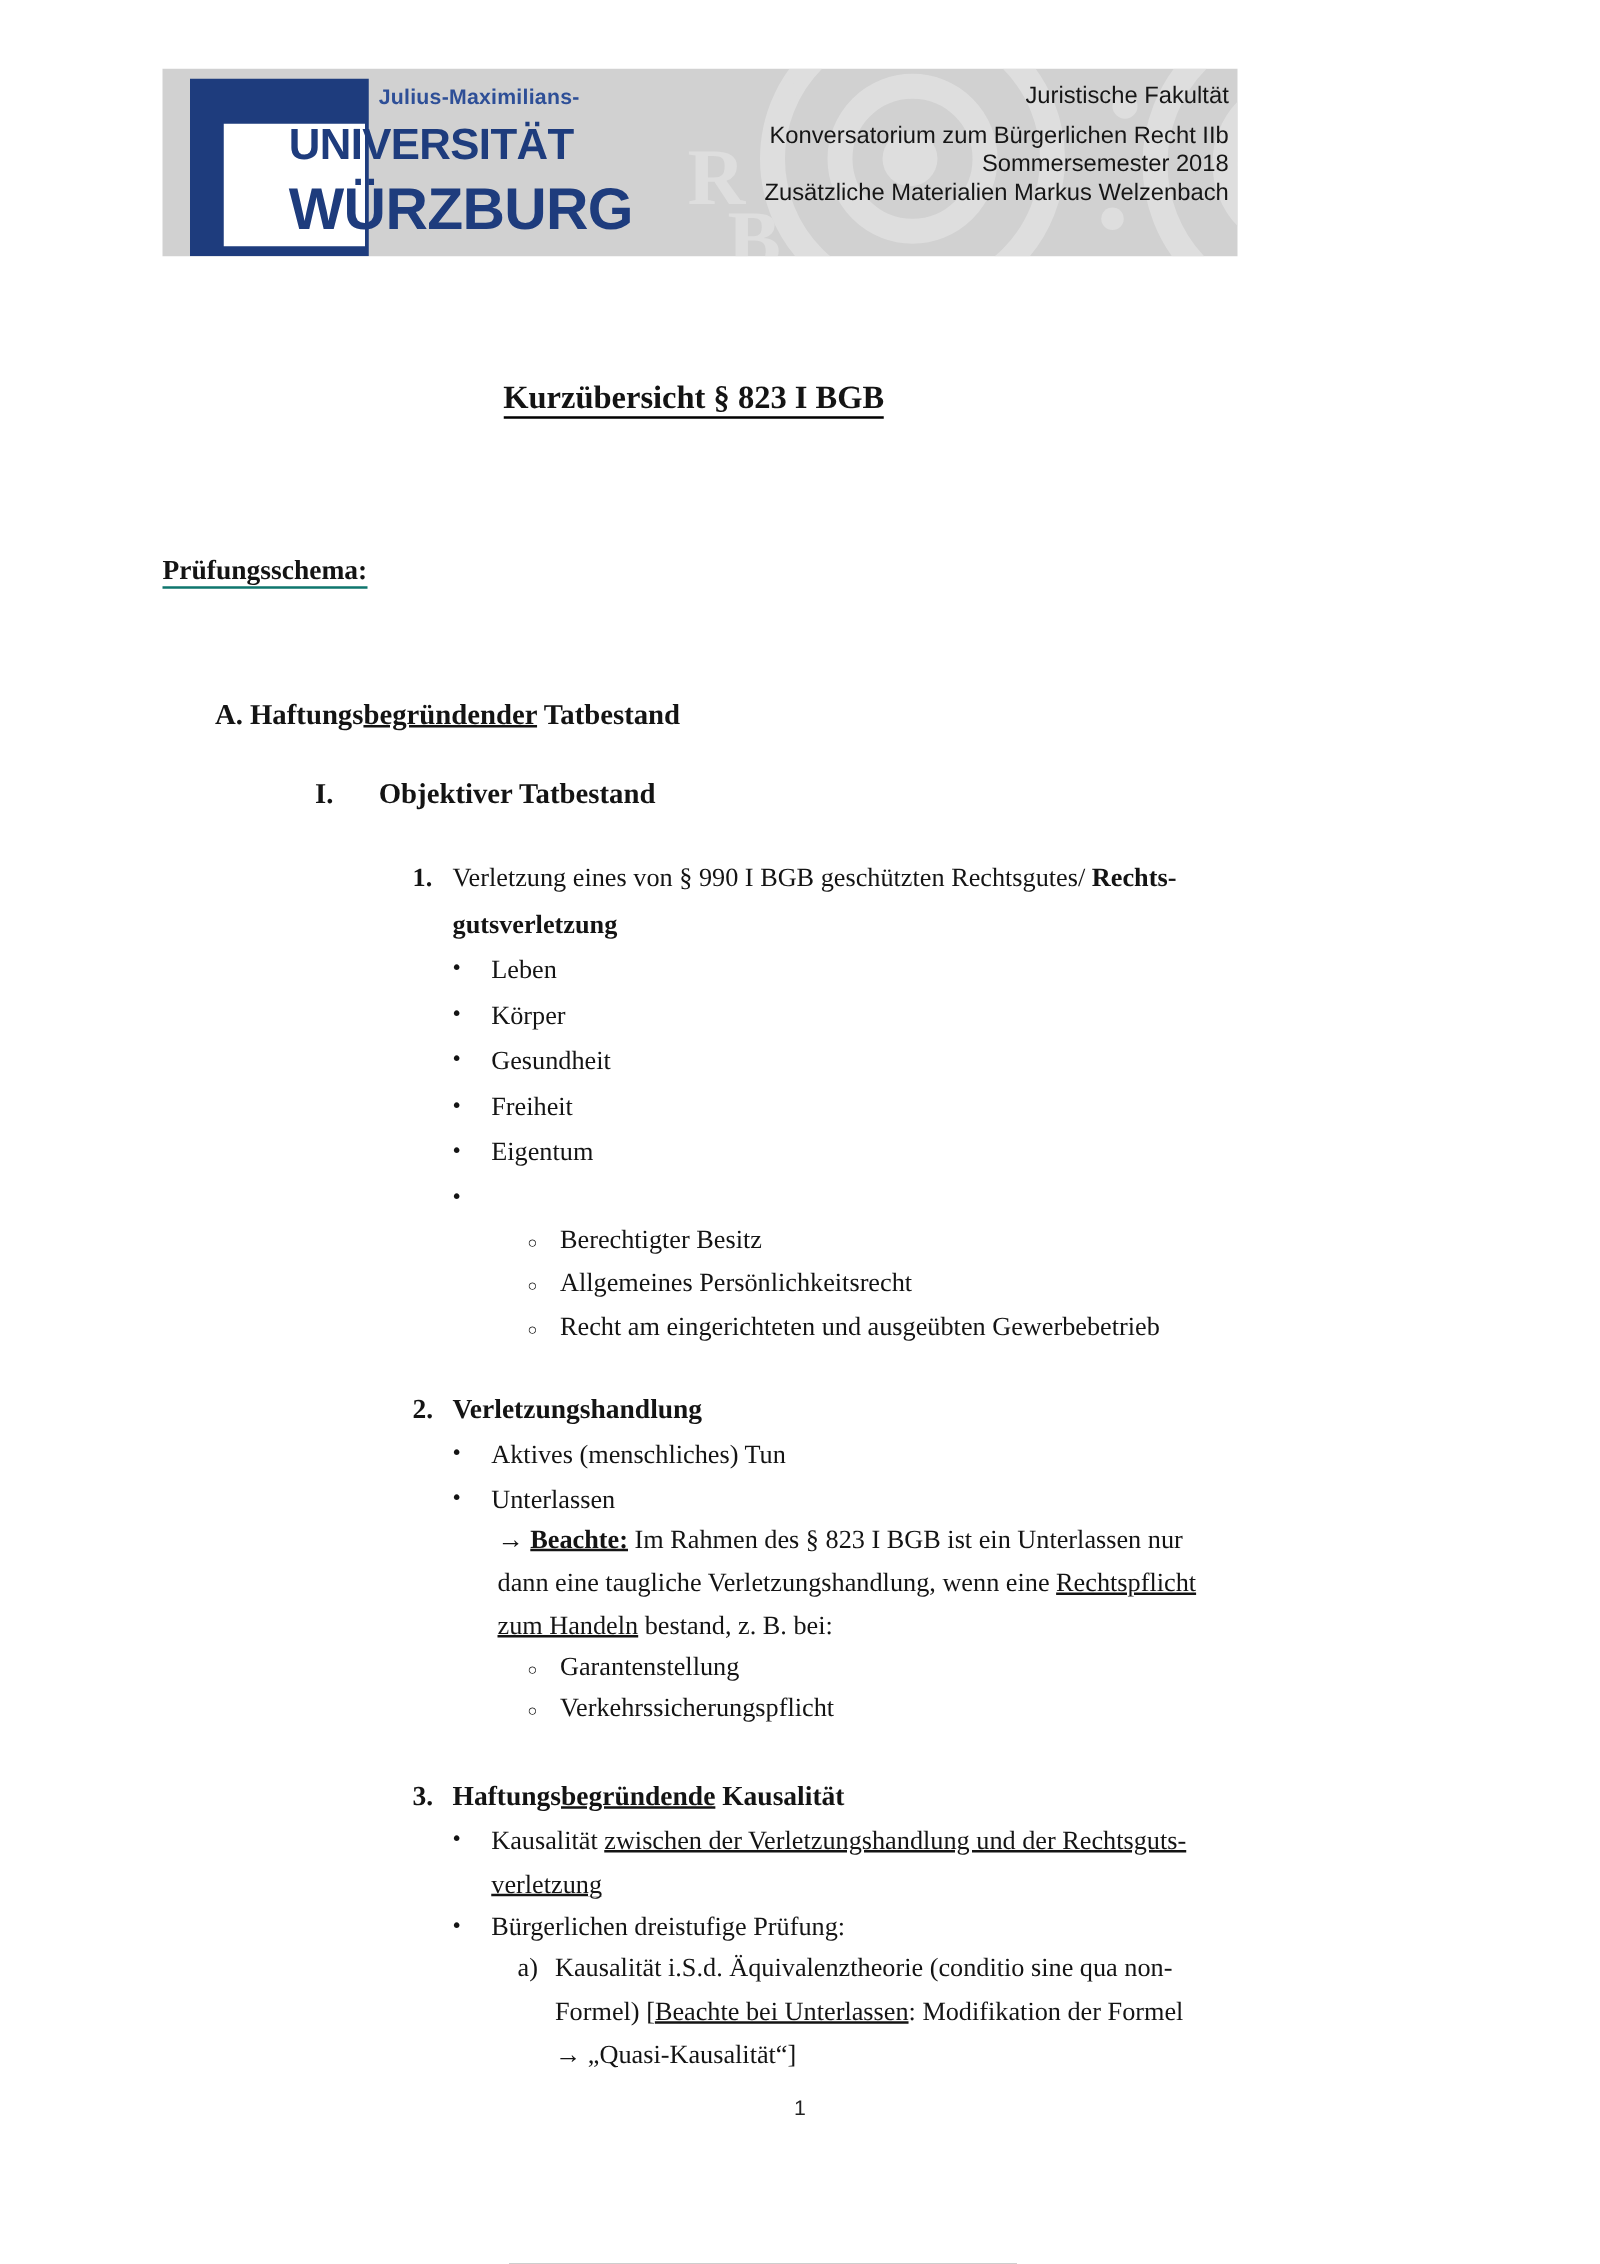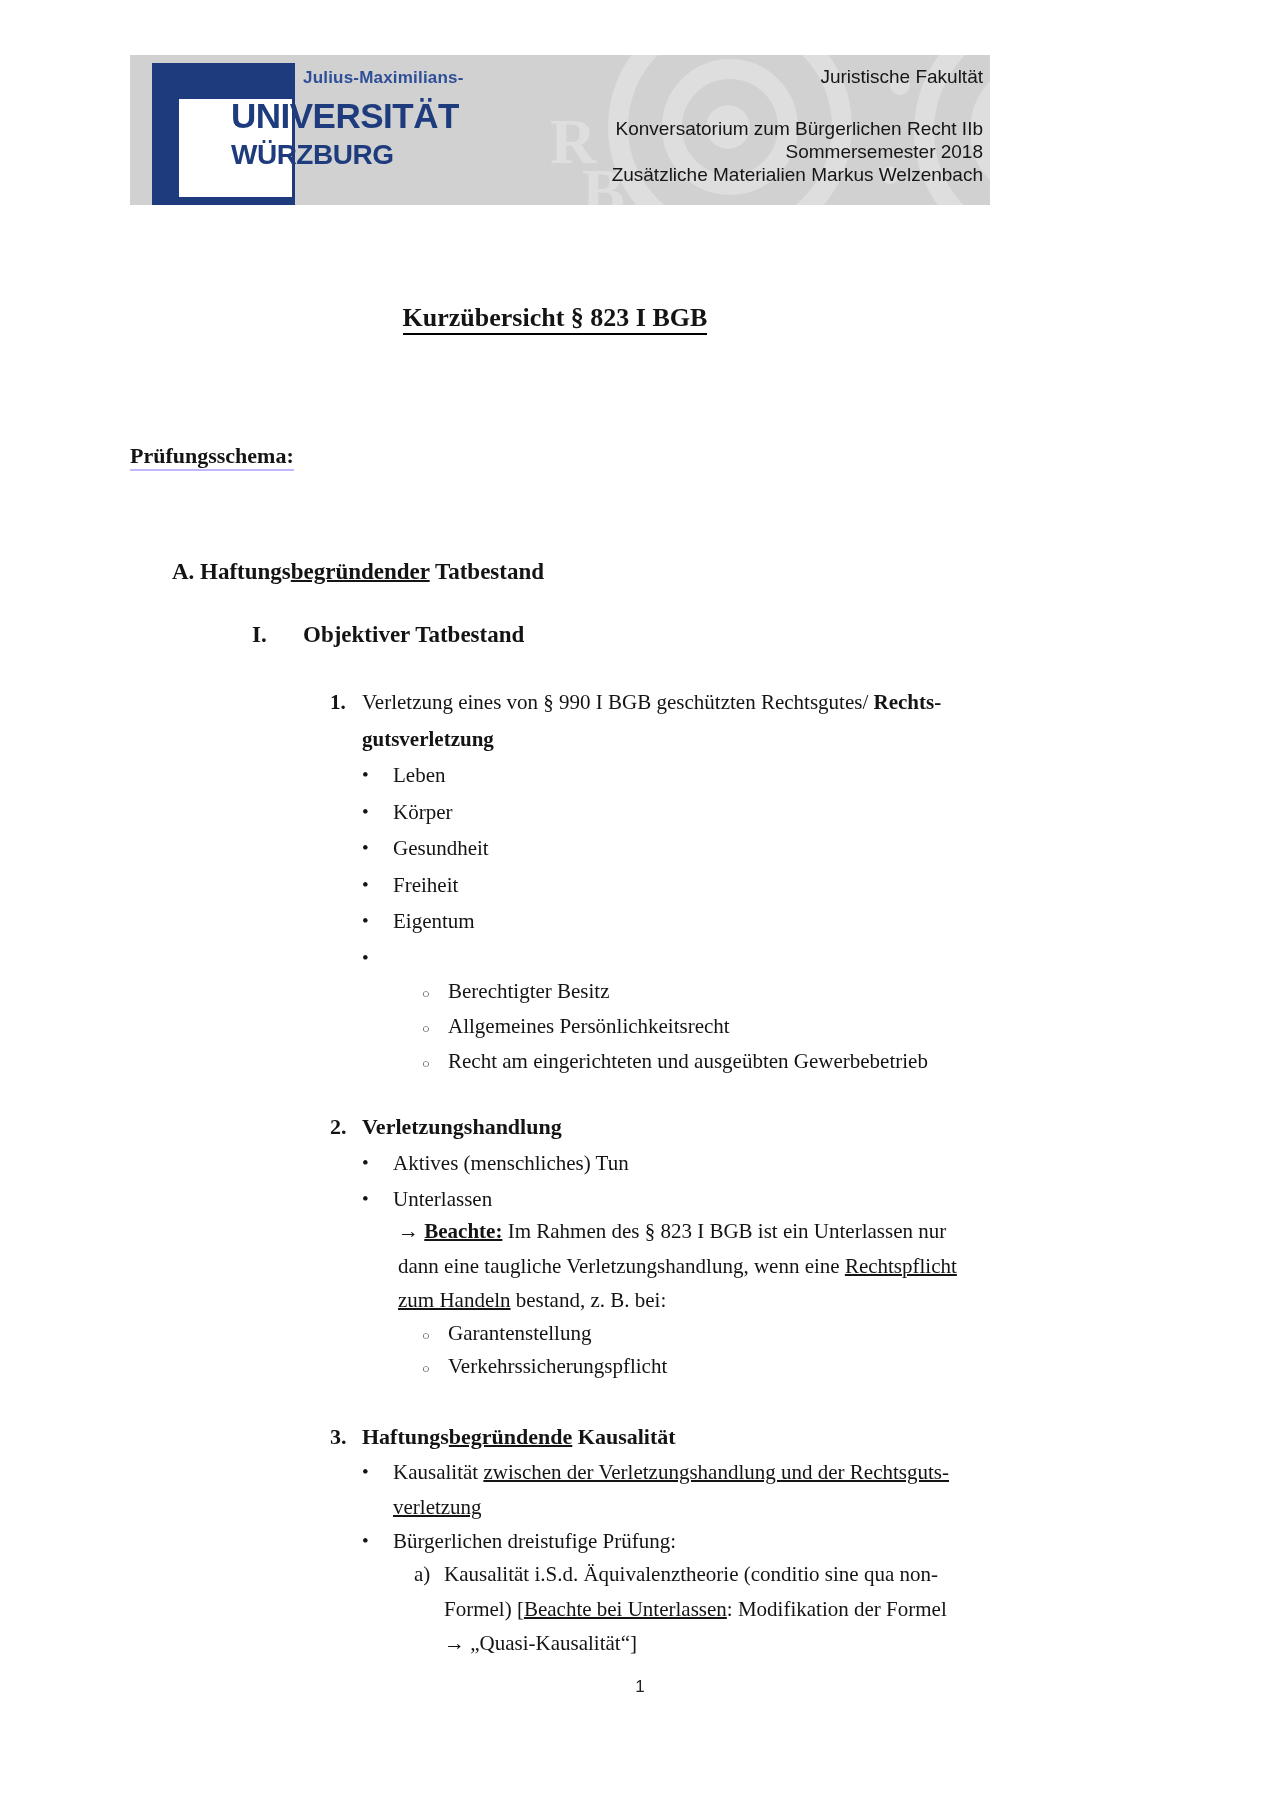--- a/index.html
+++ b/index.html
@@ -10,36 +10,36 @@
   
   .banner{position:absolute;left:130px;top:55px;width:860px;height:150px;background:#d1d1d1;overflow:hidden;}
   .banner svg{position:absolute;left:0;top:0;}
   .logo-square{position:absolute;left:22px;top:8px;width:143px;height:142px;background:#1e3c7d;}
   .logo-white{position:absolute;left:49px;top:44px;width:113px;height:98px;background:#ffffff;}
   .logo-pre{position:absolute;left:173px;top:13px;font-family:"Liberation Sans",sans-serif;
             font-size:17px;font-weight:600;color:#2e4f97;letter-spacing:.2px;}
   .logo-n1{position:absolute;left:101px;top:41px;font-family:"Liberation Sans",sans-serif;
            font-size:35px;font-weight:700;color:#1e3c7d;letter-spacing:-.5px;}
   .logo-n2{position:absolute;left:101px;top:84px;font-family:"Liberation Sans",sans-serif;
-           font-size:28px;font-weight:700;color:#1e3c7d;letter-spacing:-.5px;text-align:right;}
+           font-size:47px;font-weight:700;color:#1e3c7d;letter-spacing:-.5px;text-align:right;}
   .hdr-right{position:absolute;right:7px;top:10px;text-align:right;
              font-family:"Liberation Sans",sans-serif;font-size:19px;color:#161616;line-height:23px;}
-  .hdr-faculty{margin-bottom:29px;}
+  .hdr-faculty{margin-bottom:9px;}
 
   
   .blk{position:absolute;font-size:21px;line-height:35px;}
   .b{font-weight:700;}
   .u{text-decoration:underline;text-decoration-thickness:1.5px;}
   .nowrap{white-space:nowrap;}
 
   .doc-title{position:absolute;left:130px;top:301px;width:850px;text-align:center;
              font-size:26px;font-weight:700;line-height:34px;}
   .doc-title span{border-bottom:2.5px solid #000;padding-bottom:1px;}
   .schema{position:absolute;left:130px;top:441px;font-size:22px;font-weight:700;line-height:30px;}
-  .schema span{border-bottom:2px solid #c4b5fd;padding-bottom:1px;}
+  .schema span{border-bottom:2px solid #0f766e;padding-bottom:1px;}
 
   .flexrow{display:flex;align-items:flex-start;}
   .hA{left:172px;top:554px;font-size:23px;font-weight:700;}
   .hA .mk{flex:0 0 28px;}
   .hI{left:252px;top:617px;font-size:23px;font-weight:700;}
   .hI .mk{flex:0 0 51px;}
 
   .numblk .mk{flex:0 0 32px;font-weight:700;}
   .item1{left:330px;top:684px;line-height:37px;}
   .item2{left:330px;top:1109px;font-size:22px;font-weight:700;}

